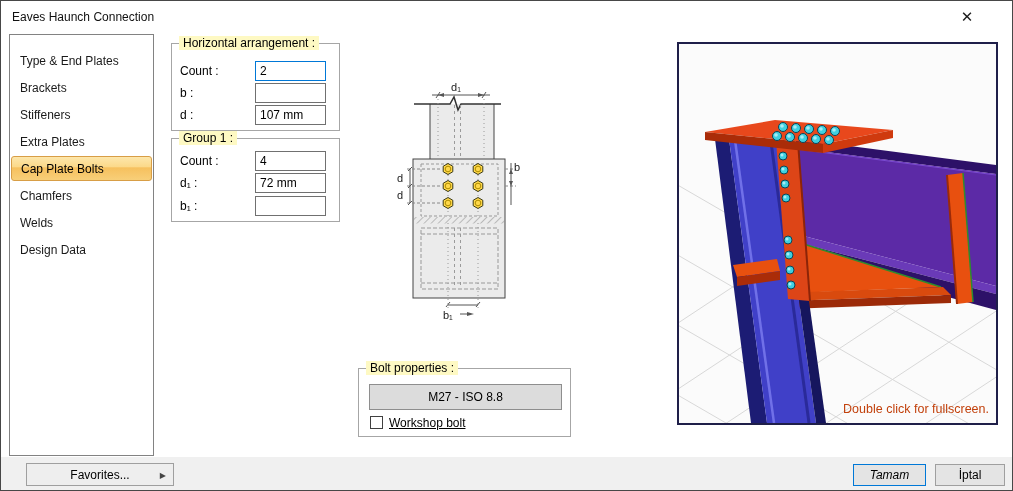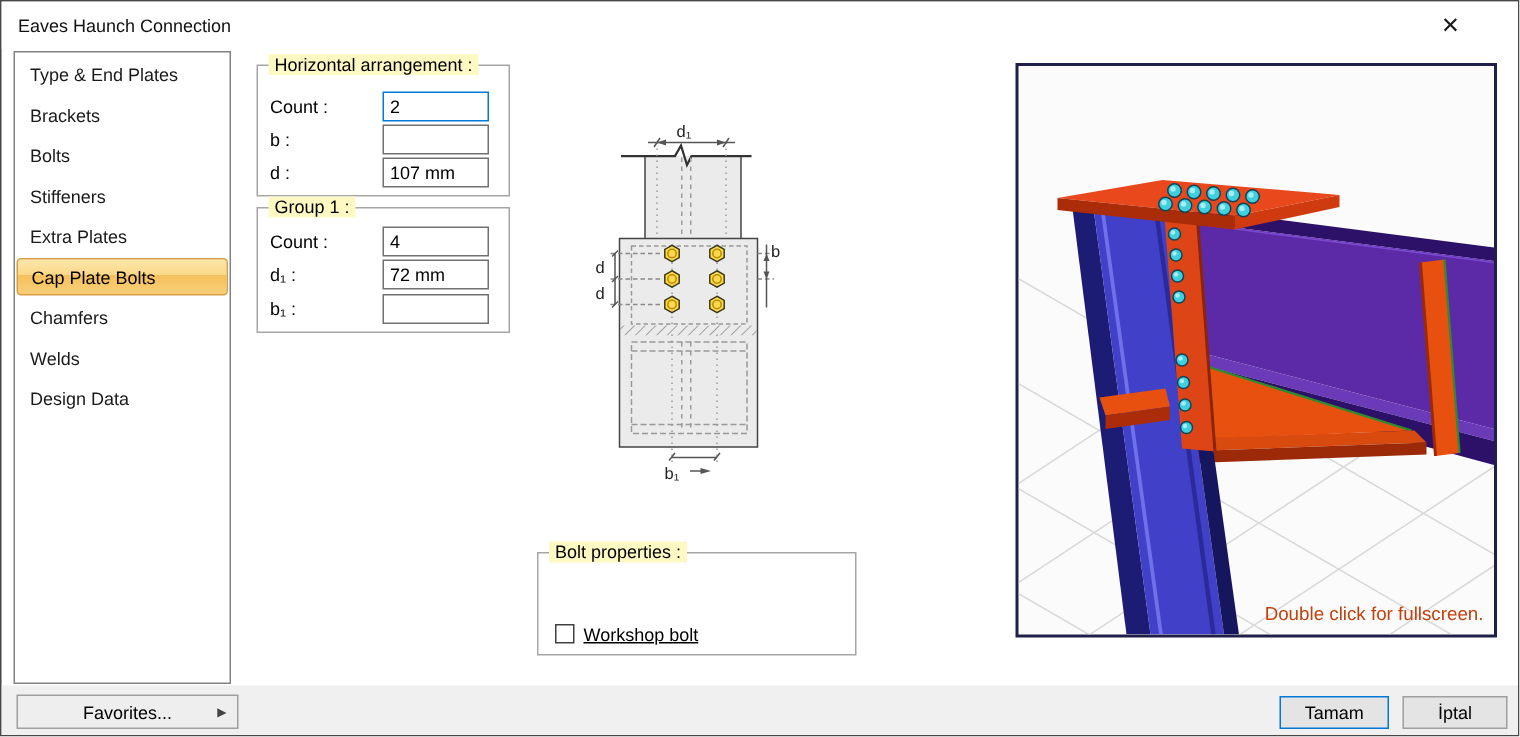--- a/index.html
+++ b/index.html
@@ -6,21 +6,21 @@
   body { margin:0; background:#ffffff; }
   .dialog { position:relative; width:1013px; height:491px; background:#fff;
             border:1px solid #474747; overflow:hidden;
             font-family:"Liberation Sans", sans-serif; font-size:12px; color:#000; }
   .titlebar { position:absolute; left:0; top:0; width:100%; height:32px; background:#fff; }
   .title { position:absolute; left:11px; top:9px; font-size:12px; color:#111; }
   .close-btn { position:absolute; left:950px; top:3px; width:32px; height:26px; border:none;
                background:transparent; font-size:15px; color:#1a1a1a; font-family:inherit;
                display:flex; align-items:center; justify-content:center; cursor:pointer; }
   .sidebar { position:absolute; left:8px; top:33px; width:145px; height:422px;
-             border:1px solid #828282; background:#fff; padding-top:1px; }
+             border:1px solid #828282; background:#fff; padding-top:12px; }
   .nav-item { height:27px; display:flex; align-items:center; padding-left:10px;
               font-size:12px; color:#1a1a1a; cursor:default; }
   .nav-item.selected { height:25px; margin:1px; padding-left:9px;
               border:1px solid #d89e46; border-radius:3px; color:#000;
               background:linear-gradient(180deg,#fde7ab 0%,#fbd888 45%,#f6c05d 46%,#f8cf79 100%); }
   .groupbox { position:absolute; border:1px solid #a6a6a6; background:#fff; }
   .gb-label { position:absolute; top:-8px; left:7px; background:#fef9c3; padding:0 4px;
               font-size:12px; white-space:nowrap; }
   .frow-label { position:absolute; left:8px; height:20px; line-height:20px; font-size:12px; }
   .field { position:absolute; left:83px; width:71px; height:20px; border:1px solid #707070;
@@ -36,41 +36,40 @@
         border:1px solid #404040; background:#fff; cursor:pointer; }
   .cb-label { position:absolute; left:30px; top:47px; font-size:12px;text-decoration:underline; }
   .diagram-svg { position:absolute; left:393px; top:82px; }
   .preview { position:absolute; left:676px; top:41px; width:321px; height:383px;
              border:2px solid #1f1f49; background:#fbfbfb; overflow:hidden; }
   .preview-svg { display:block; }
   .preview-hint { position:absolute; right:7px; bottom:7px; font-size:12.5px; color:#c2410c; }
   .footer { position:absolute; left:0; top:456px; width:1013px; height:35px; background:#f0f0f0; }
   .btn { position:absolute; font-family:inherit; font-size:12px; color:#000;
          background:#e4e4e4; border:1px solid #9f9f9f; cursor:pointer; }
-  .btn-fav { left:10px; top:6px; width:148px; height:23px; background:#eeeeee; }
+  .btn-fav { left:25px; top:6px; width:148px; height:23px; background:#eeeeee; }
   .fav-arrow { position:absolute; right:7px; top:50%; transform:translateY(-50%);
                font-size:8px; color:#444; }
-  .btn-ok { left:852px; top:7px; width:73px; height:22px; border:1px solid #0078d7; }
+  .btn-ok { left:852px; top:7px; width:73px; height:22px; border:1px solid #0078d7;font-style:italic; }
   .btn-cancel { left:934px; top:7px; width:70px; height:22px;text-align:center; }
   svg text { font-family:"Liberation Sans", sans-serif; }
 </style>
 </head>
 <body>
 
 <div class="dialog">
 
   <div class="titlebar">
     <span class="title">Eaves Haunch Connection</span>
     <button class="close-btn">✕</button>
   </div>
 
   <div class="sidebar">
     <div class="nav-item">Type &amp; End Plates</div>
     <div class="nav-item">Brackets</div>
-    <div class="nav-item">Bolts</div>
     <div class="nav-item">Stiffeners</div>
     <div class="nav-item">Extra Plates</div>
     <div class="nav-item selected">Cap Plate Bolts</div>
     <div class="nav-item">Chamfers</div>
     <div class="nav-item">Welds</div>
     <div class="nav-item">Design Data</div>
   </div>
 
   <div class="groupbox gb-ha">
     <span class="gb-label">Horizontal arrangement :</span>
@@ -174,20 +173,21 @@
       <line x1="52" y1="224" x2="56" y2="219" stroke="#555"></line>
       <line x1="82" y1="224" x2="86" y2="219" stroke="#555"></line>
       <line x1="66" y1="231" x2="77" y2="231" stroke="#555"></line>
       <polygon points="80,231 73,229 73,233" fill="#555"></polygon>
       <text x="49" y="236" font-size="11" fill="#222">b₁</text>
     </g>
   </svg>
 
   <div class="groupbox gb-bolt">
     <span class="gb-label">Bolt properties :</span>
+    <button class="bolt-btn">M27 - ISO 8.8</button>
     <span class="cb"></span>
     <span class="cb-label">Workshop bolt</span>
   </div>
 
   <div class="preview">
     <svg class="preview-svg" width="317" height="379" viewBox="0 0 317 379">
       <g stroke="#d8d8d8" stroke-width="1">
         <line x1="-10" y1="136" x2="330" y2="333"></line>
         <line x1="-10" y1="206" x2="330" y2="403"></line>
         <line x1="-10" y1="276" x2="330" y2="473"></line>

